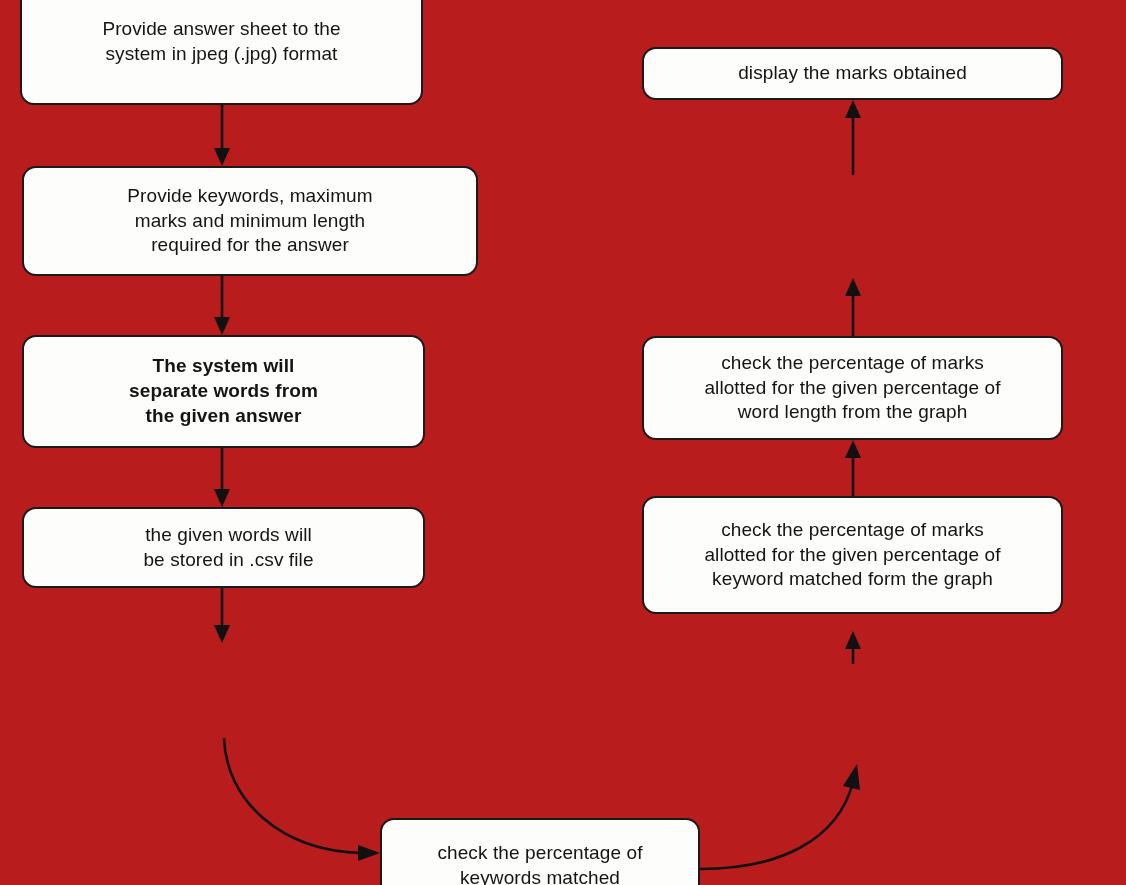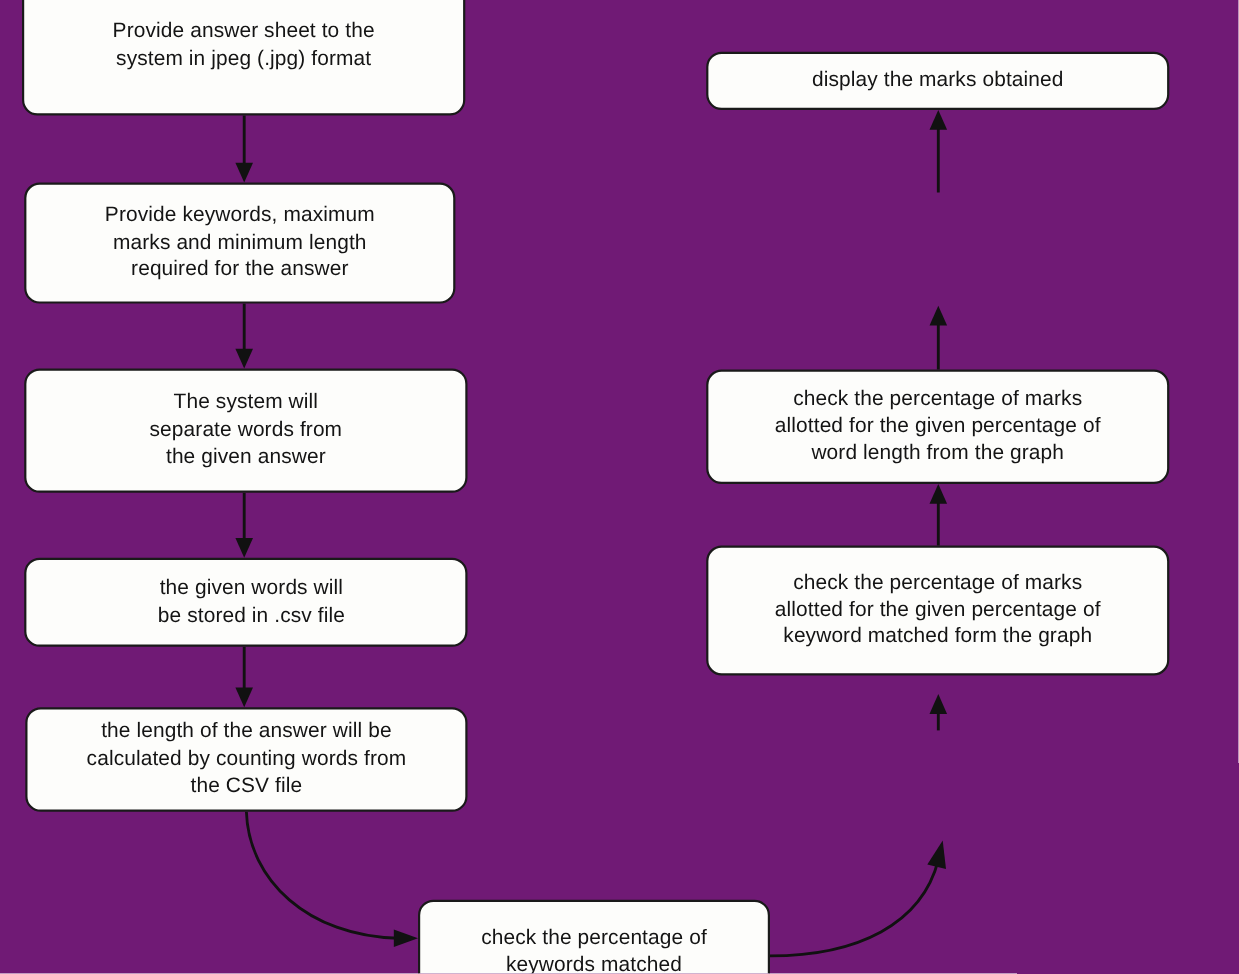--- a/index.html
+++ b/index.html
@@ -4,21 +4,21 @@
 <style>
   html, body {
     margin: 0;
     padding: 0;
     background: #ffffff;
   }
   #canvas {
     position: relative;
     width: 1126px;
     height: 885px;
-    background: #701a75;
+    background: #b91c1c;
     overflow: hidden;
     font-family: "Liberation Sans", sans-serif;
   }
   .node {
     position: absolute;
     box-sizing: border-box;
     border: 2px solid #1a1a1a;
     border-radius: 14px;
     background: #fdfdfb;
     display: flex;
@@ -104,34 +104,31 @@
     </g>
     <g>
       <line x1="853" y1="175" x2="853" y2="114"></line>
       <polygon points="853,100 845,118 861,118"></polygon>
     </g>
   </svg>
 
   <div class="node clip-top" style="left:20px; top:-22px; width:403px; height:127px;">Provide answer sheet to the
 system in jpeg (.jpg) format</div>
 
-  <div class="node" style="left:22px; top:166px; width:392px; height:110px;">Provide keywords, maximum
+  <div class="node" style="left:22px; top:166px; width:456px; height:110px;">Provide keywords, maximum
 marks and minimum length
 required for the answer</div>
 
-  <div class="node" style="left:22px; top:335px; width:403px; height:113px;">The system will
+  <div class="node" style="left:22px; top:335px; width:403px; height:113px;font-weight:bold;">The system will
 separate words from
 the given answer</div>
 
   <div class="node" style="left:22px; top:507px; width:403px; height:81px;padding-left:20px;">the given words will
 be stored in .csv file</div>
 
-  <div class="node" style="left:23px; top:643px; width:402px; height:95px;">the length of the answer will be
-calculated by counting words from
-the CSV file</div>
 
   <div class="node" style="left:380px; top:818px; width:320px; height:96px;">check the percentage of
 keywords matched</div>
 
   <div class="node" style="left:642px; top:47px; width:421px; height:53px;">display the marks obtained</div>
 
 
   <div class="node" style="left:642px; top:336px; width:421px; height:104px;">check the percentage of marks
 allotted for the given percentage of
 word length from the graph</div>

